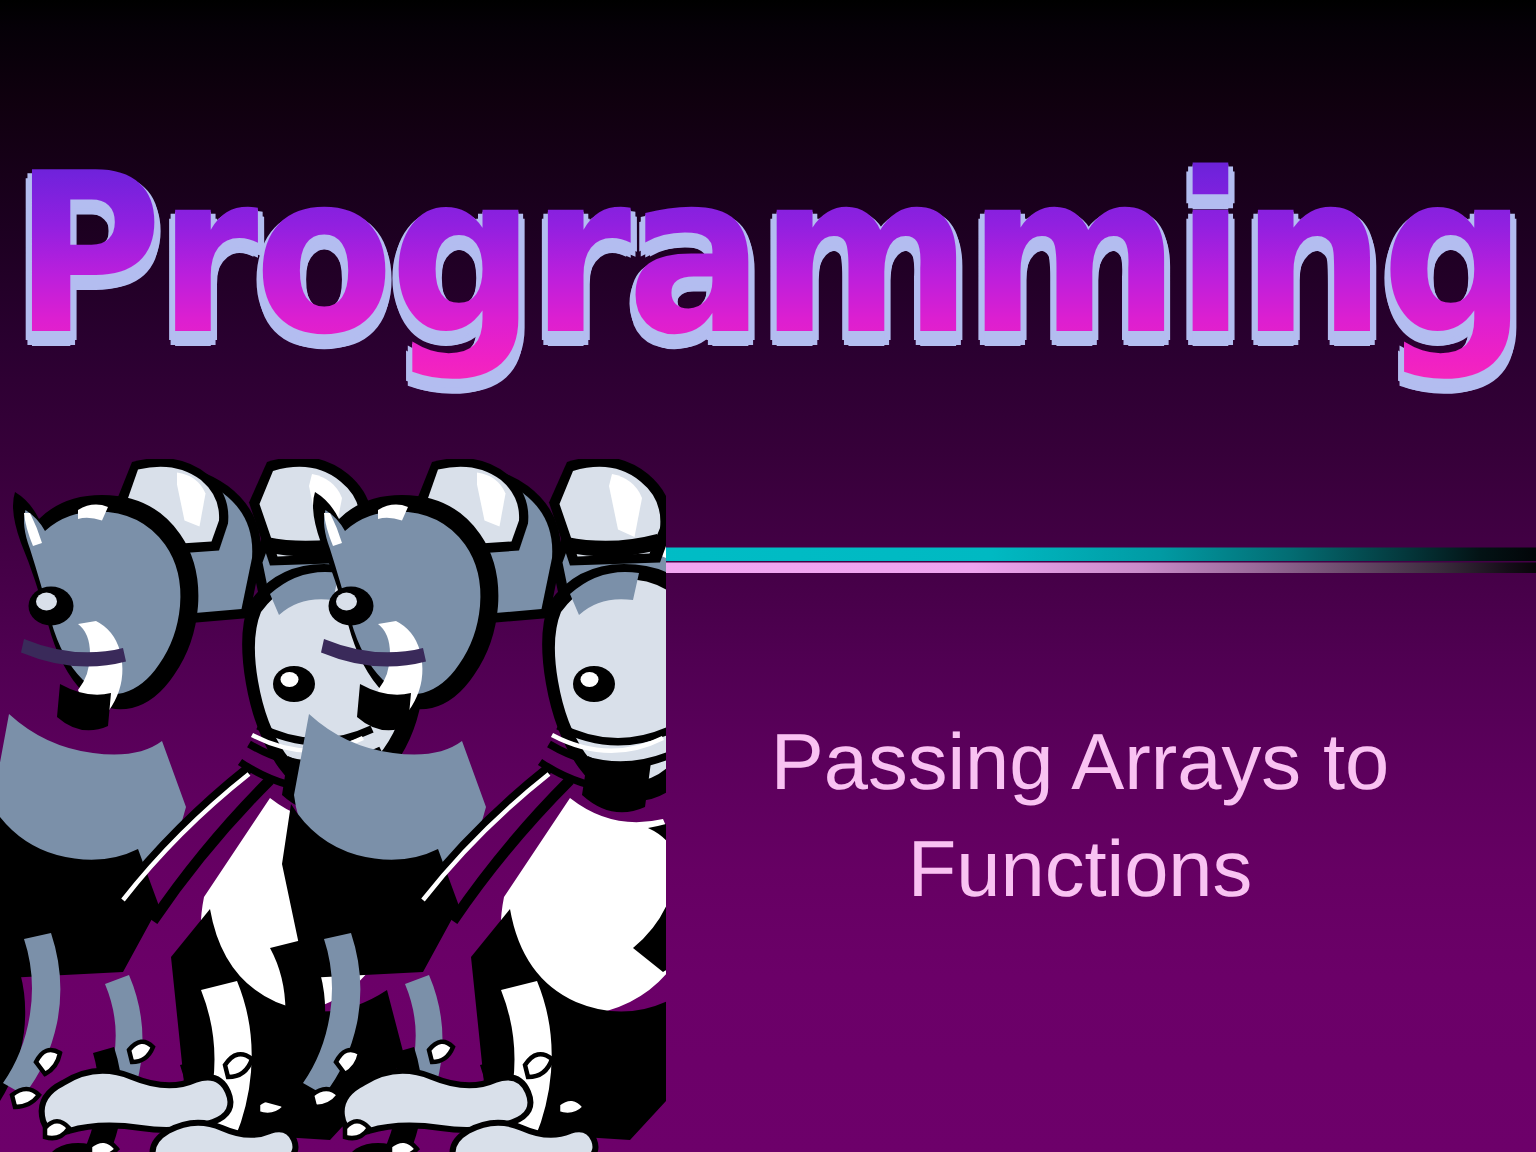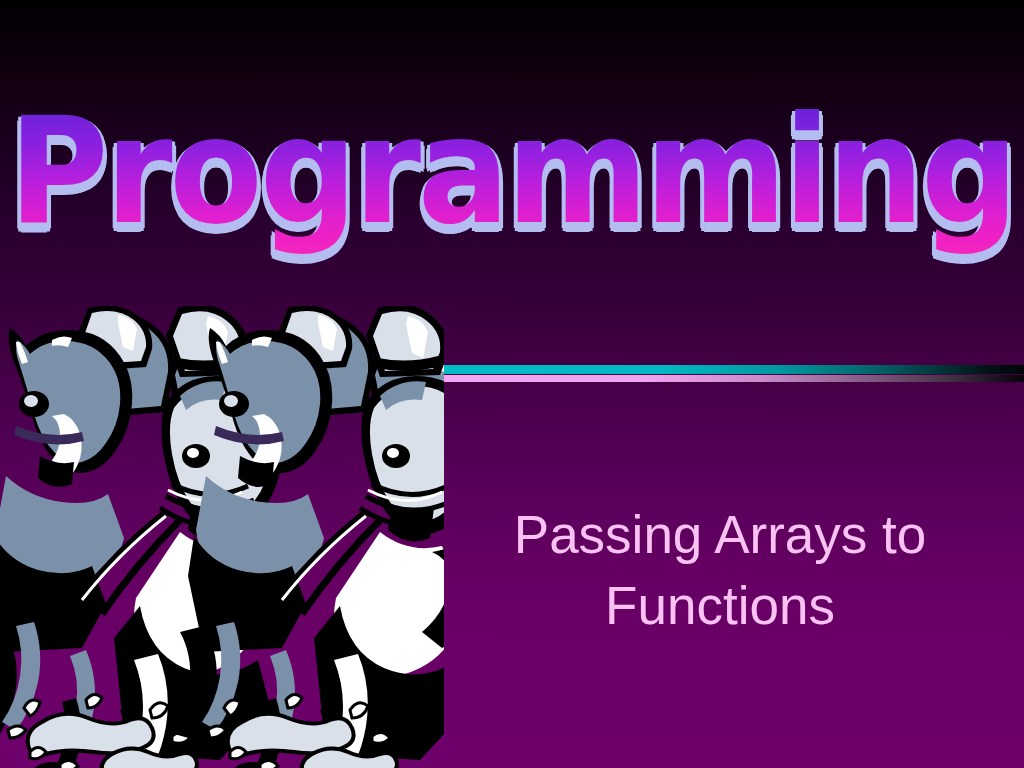--- a/index.html
+++ b/index.html
@@ -104,21 +104,21 @@
     -webkit-background-clip: text;
     background-clip: text;
     color: transparent;
     -webkit-text-fill-color: transparent;
   }
 
   
   #subtitle {
     position: absolute;
     left: 440px;
-    top: 499px;
+    top: 473px;
     width: 560px;
     text-align: center;
     color: #f9c2f2;
     font-family: "Liberation Sans", sans-serif;
     font-size: 53px;
     line-height: 71px;
     font-weight: normal;
   }
 
   

